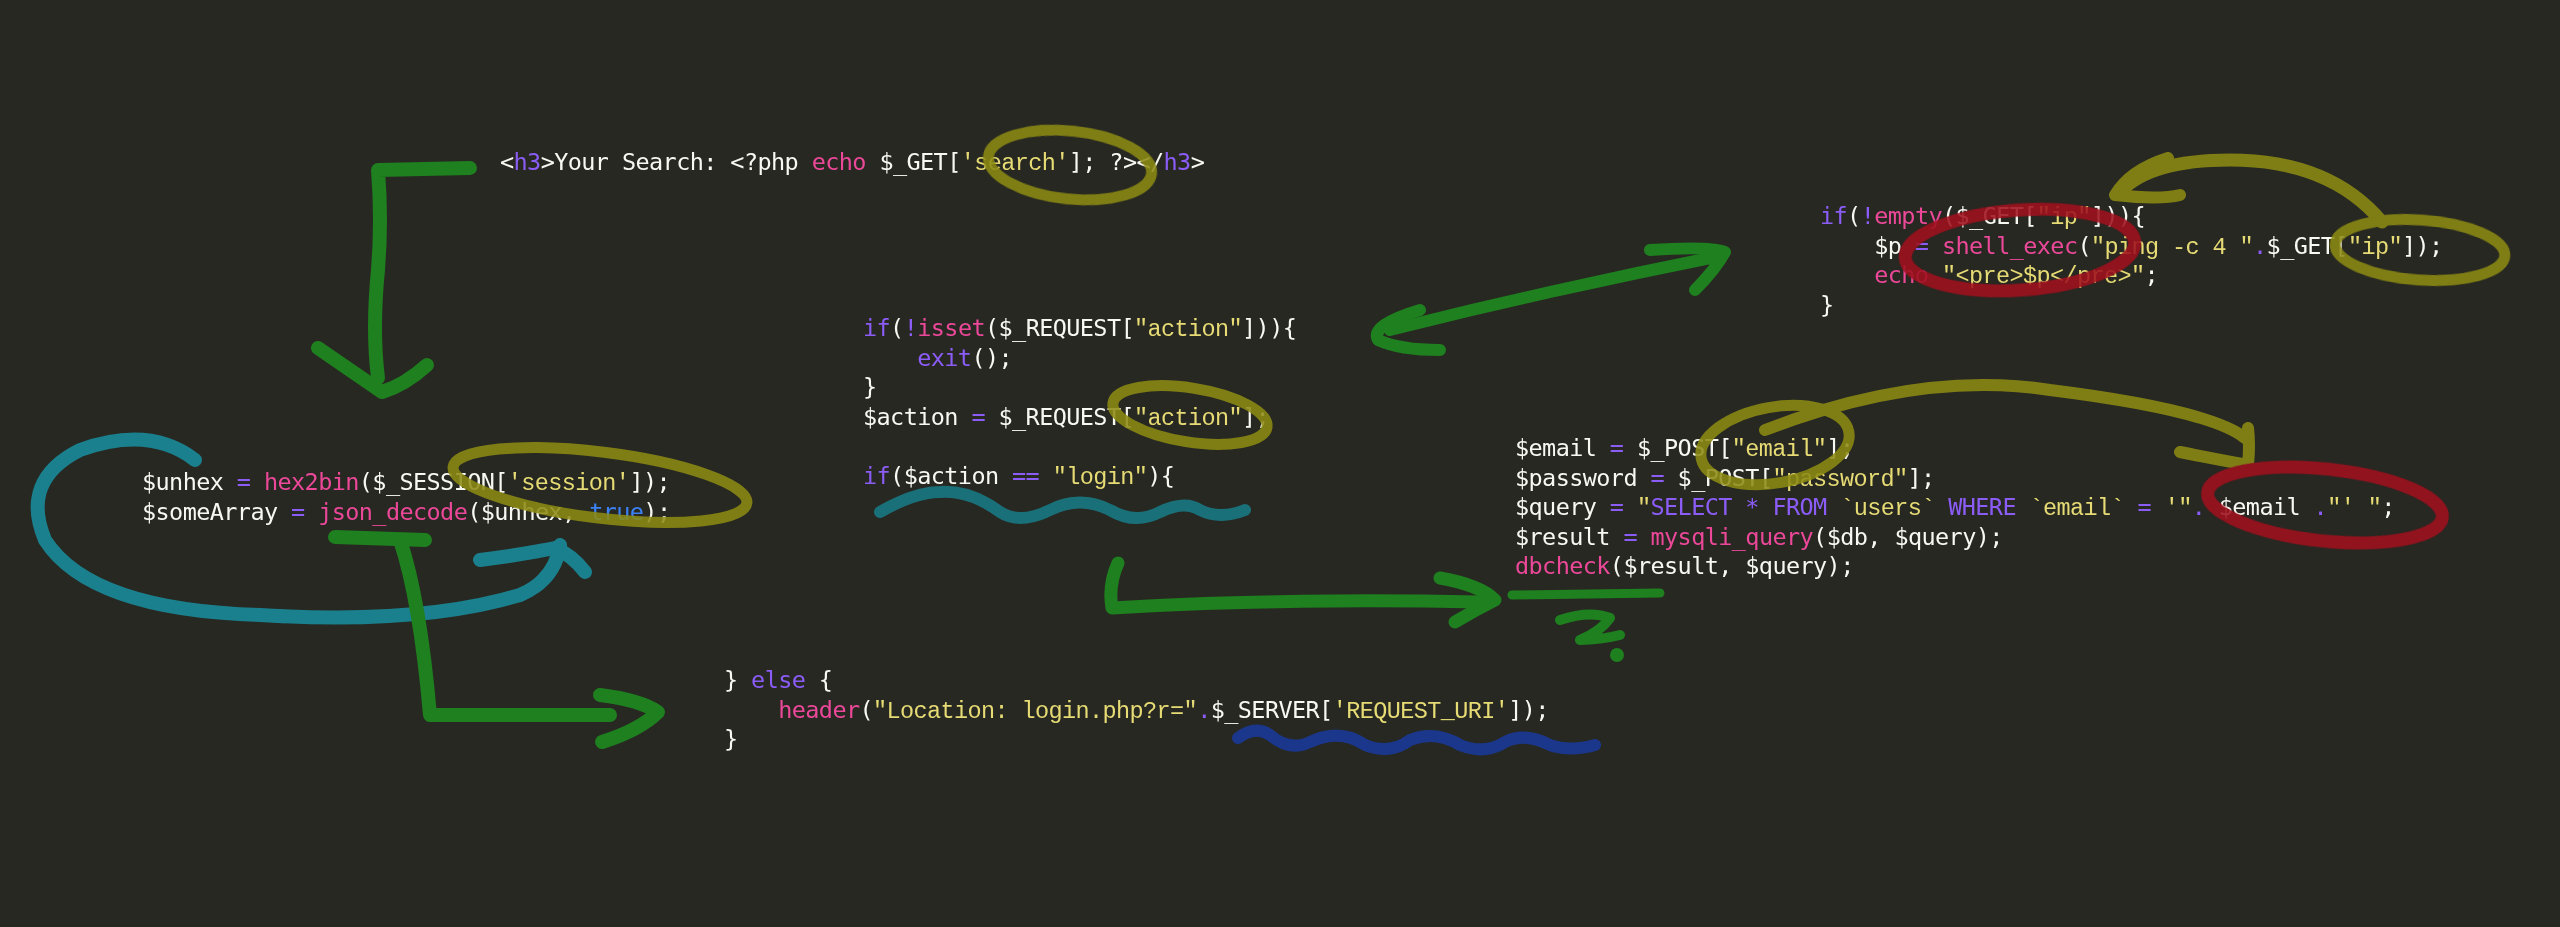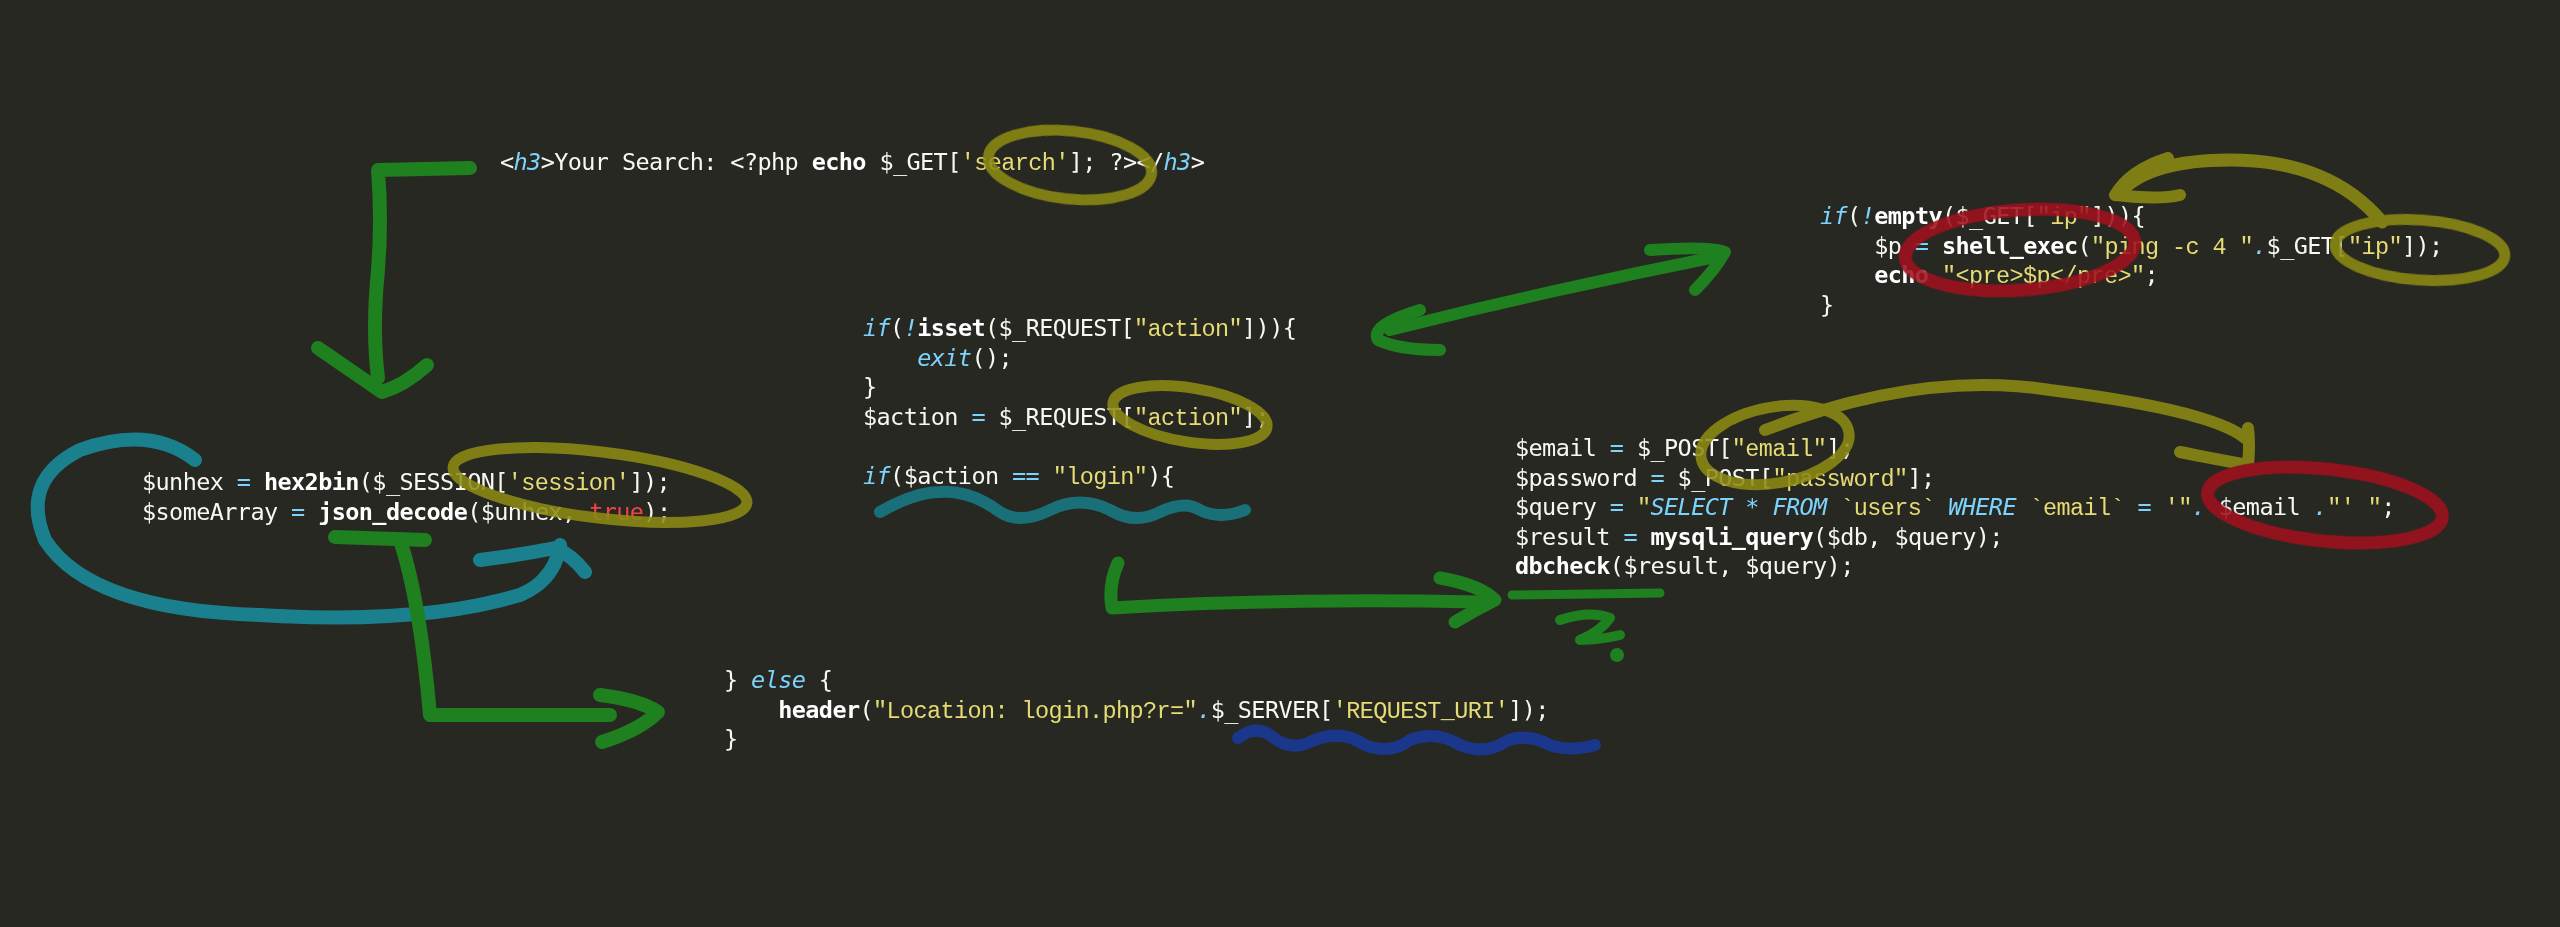--- a/index.html
+++ b/index.html
@@ -11,25 +11,25 @@
   }
   .code {
     position:absolute;
     font-size:23.5px;
     line-height:29.5px;
     color:#f8f8f2;
     white-space:pre;
     letter-spacing:-0.6px;
   }
   .code .ln { display:block; height:29.5px; position:relative; }
-  .kw { color:#7dd3fc;font-style:italic; }
-  .fn { color:#ffffff;font-weight:bold; }
+  .kw { color:#8b5cf6; }
+  .fn { color:#ec4899; }
   .str { color:#e6db74;font-family:Liberation Mono, monospace; }
   .pl { color:#f8f8f2; }
-  .bool { color:#ef4444; }
+  .bool { color:#3b82f6; }
   svg.ann { position:absolute; left:0; top:0; width:2560px; height:927px; pointer-events:none; }
 </style>
 </head>
 <body>
 
 <div class="code" style="left:500px; top:148px;"><span class="ln"><span class="pl">&lt;</span><span class="kw">h3</span><span class="pl">&gt;Your Search: &lt;?php </span><span class="fn">echo</span><span class="pl"> $_GET[</span><span class="str">'search'</span><span class="pl">]; ?&gt;&lt;/</span><span class="kw">h3</span><span class="pl">&gt;</span></span></div>
 <div class="code" style="left:1820px; top:202px;"><span class="ln"><span class="kw">if</span><span class="pl">(</span><span class="kw">!</span><span class="fn">empty</span><span class="pl">($_GET[</span><span class="str">"ip"</span><span class="pl">])){</span></span><span class="ln"><span class="pl">    $p </span><span class="kw">=</span><span class="pl"> </span><span class="fn">shell_exec</span><span class="pl">(</span><span class="str">"ping -c 4 "</span><span class="kw">.</span><span class="pl">$_GET[</span><span class="str">"ip"</span><span class="pl">]);</span></span><span class="ln"><span class="pl">    </span><span class="fn">echo</span><span class="pl"> </span><span class="str">"&lt;pre&gt;$p&lt;/pre&gt;"</span><span class="pl">;</span></span><span class="ln"><span class="pl">}</span></span></div>
 <div class="code" style="left:863px; top:314px;"><span class="ln"><span class="kw">if</span><span class="pl">(</span><span class="kw">!</span><span class="fn">isset</span><span class="pl">($_REQUEST[</span><span class="str">"action"</span><span class="pl">])){</span></span><span class="ln"><span class="pl">    </span><span class="kw">exit</span><span class="pl">();</span></span><span class="ln"><span class="pl">}</span></span><span class="ln"><span class="pl">$action </span><span class="kw">=</span><span class="pl"> $_REQUEST[</span><span class="str">"action"</span><span class="pl">];</span></span><span class="ln">&nbsp;</span><span class="ln"><span class="kw">if</span><span class="pl">($action </span><span class="kw">==</span><span class="pl"> </span><span class="str">"login"</span><span class="pl">){</span></span></div>
 <div class="code" style="left:142px; top:468px;"><span class="ln"><span class="pl">$unhex </span><span class="kw">=</span><span class="pl"> </span><span class="fn">hex2bin</span><span class="pl">($_SESSION[</span><span class="str">'session'</span><span class="pl">]);</span></span><span class="ln"><span class="pl">$someArray </span><span class="kw">=</span><span class="pl"> </span><span class="fn">json_decode</span><span class="pl">($unhex, </span><span class="bool">true</span><span class="pl">);</span></span></div>
 <div class="code" style="left:1515px; top:434px;"><span class="ln"><span class="pl">$email </span><span class="kw">=</span><span class="pl"> $_POST[</span><span class="str">"email"</span><span class="pl">];</span></span><span class="ln"><span class="pl">$password </span><span class="kw">=</span><span class="pl"> $_POST[</span><span class="str">"password"</span><span class="pl">];</span></span><span class="ln"><span class="pl">$query </span><span class="kw">=</span><span class="pl"> </span><span class="str">"</span><span class="kw">SELECT * FROM </span><span class="str">`users` </span><span class="kw">WHERE </span><span class="str">`email` </span><span class="kw">= </span><span class="str">'"</span><span class="kw">. </span><span class="pl">$email </span><span class="kw">.</span><span class="str">"' "</span><span class="pl">;</span></span><span class="ln"><span class="pl">$result </span><span class="kw">=</span><span class="pl"> </span><span class="fn">mysqli_query</span><span class="pl">($db, $query);</span></span><span class="ln"><span class="fn">dbcheck</span><span class="pl">($result, $query);</span></span></div>

